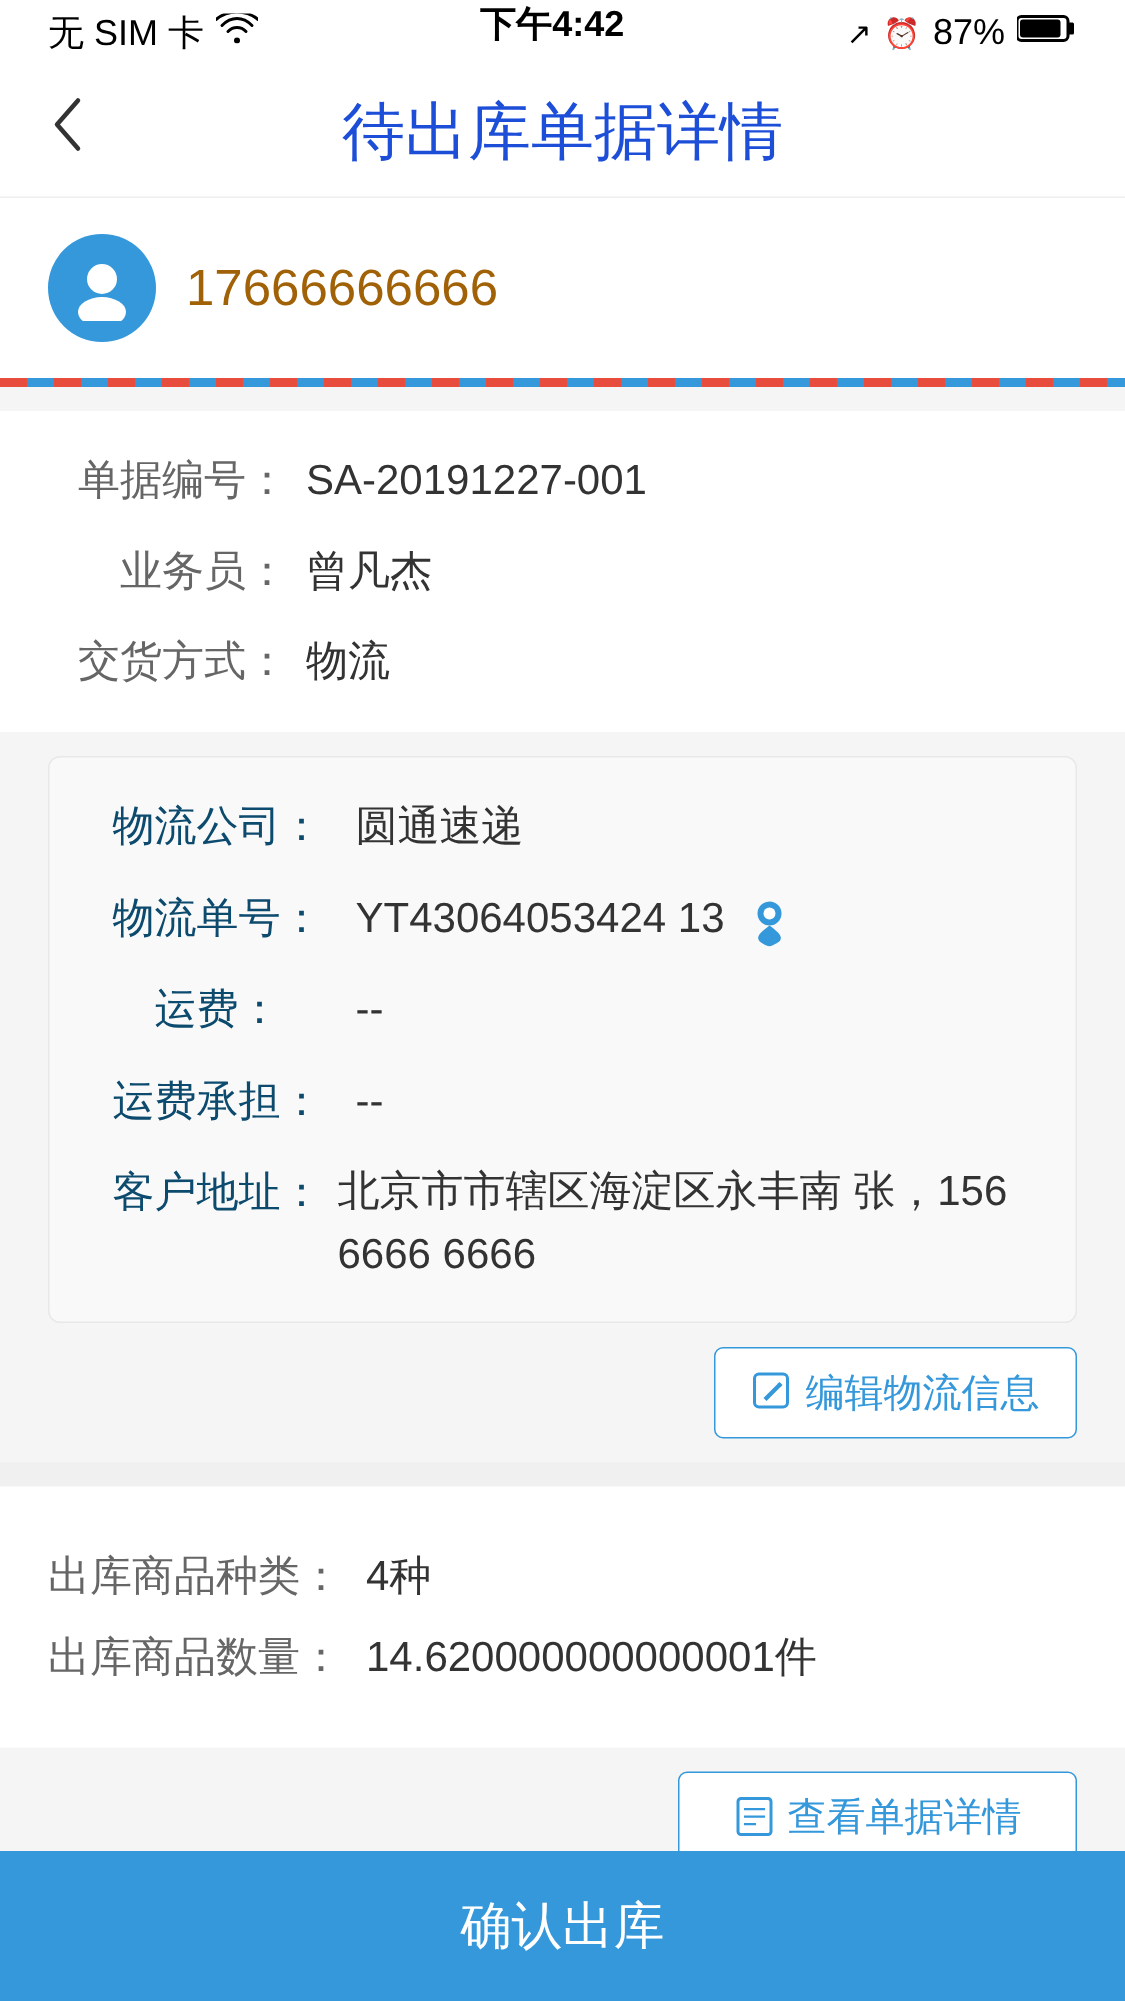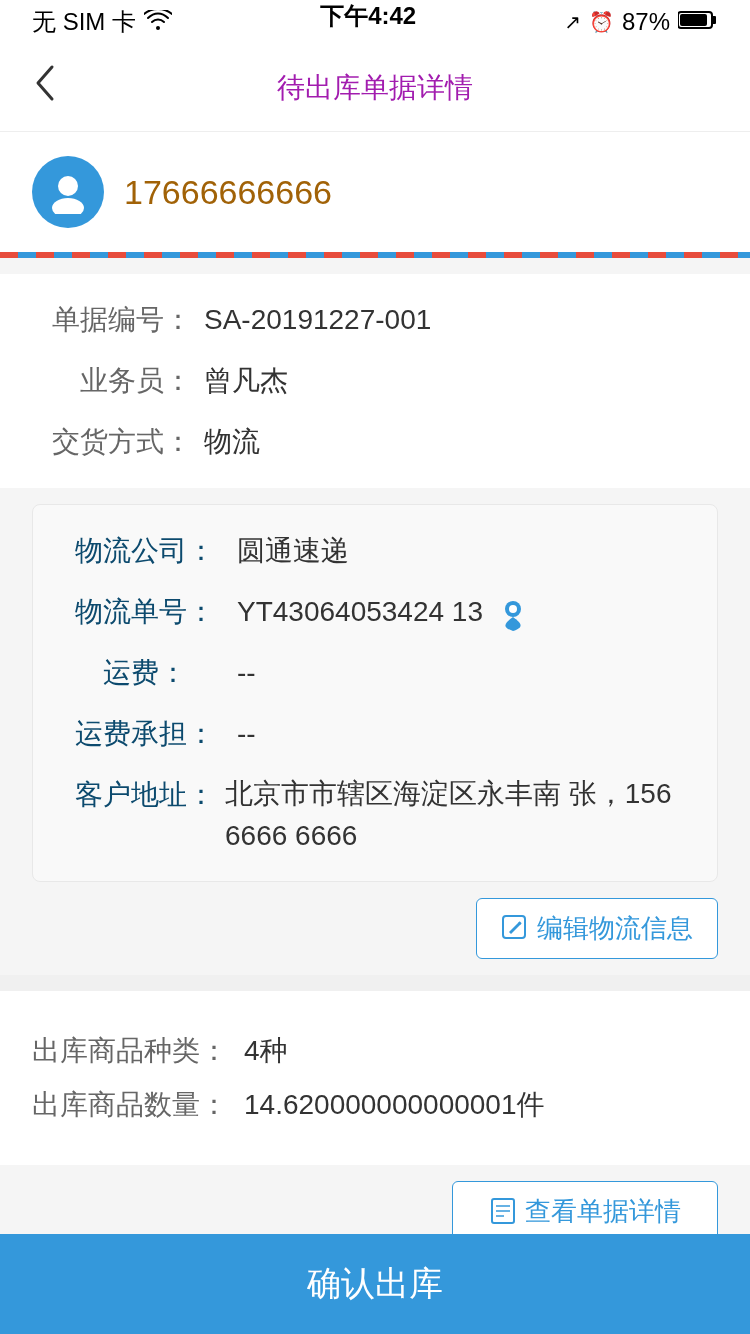--- a/index.html
+++ b/index.html
@@ -39,23 +39,23 @@
     .nav-back {
       font-size: 36px;
       color: #333;
       cursor: pointer;
       width: 60px;
     }
     .nav-title {
       position: absolute;
       left: 50%;
       transform: translateX(-50%);
-      font-size: 28px;
+      font-size: 42px;
       font-weight: 500;
-      color: #a21caf;
+      color: #1d4ed8;
     }
 
     
     .dashed-divider {
       height: 6px;
       background: repeating-linear-gradient(
         90deg,
         #e74c3c 0px, #e74c3c 18px,
         #3498db 18px, #3498db 36px
       );

